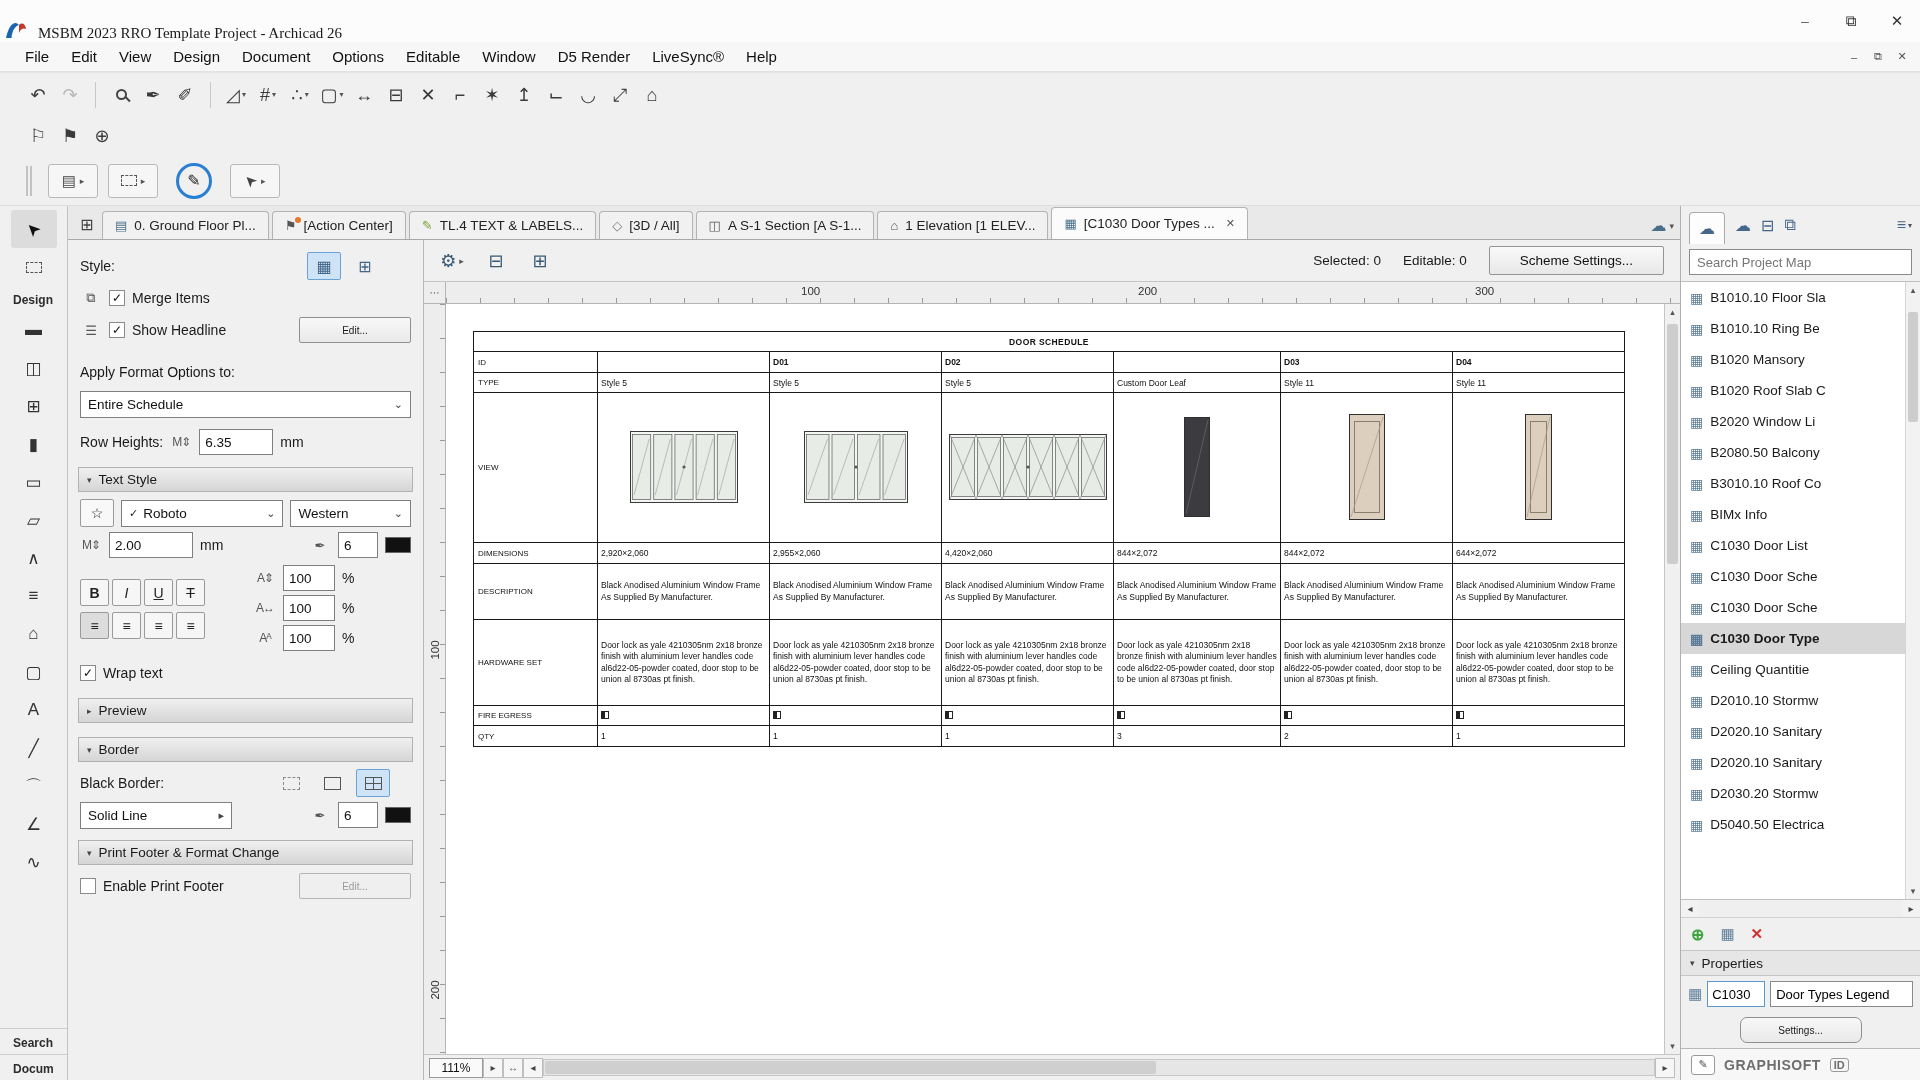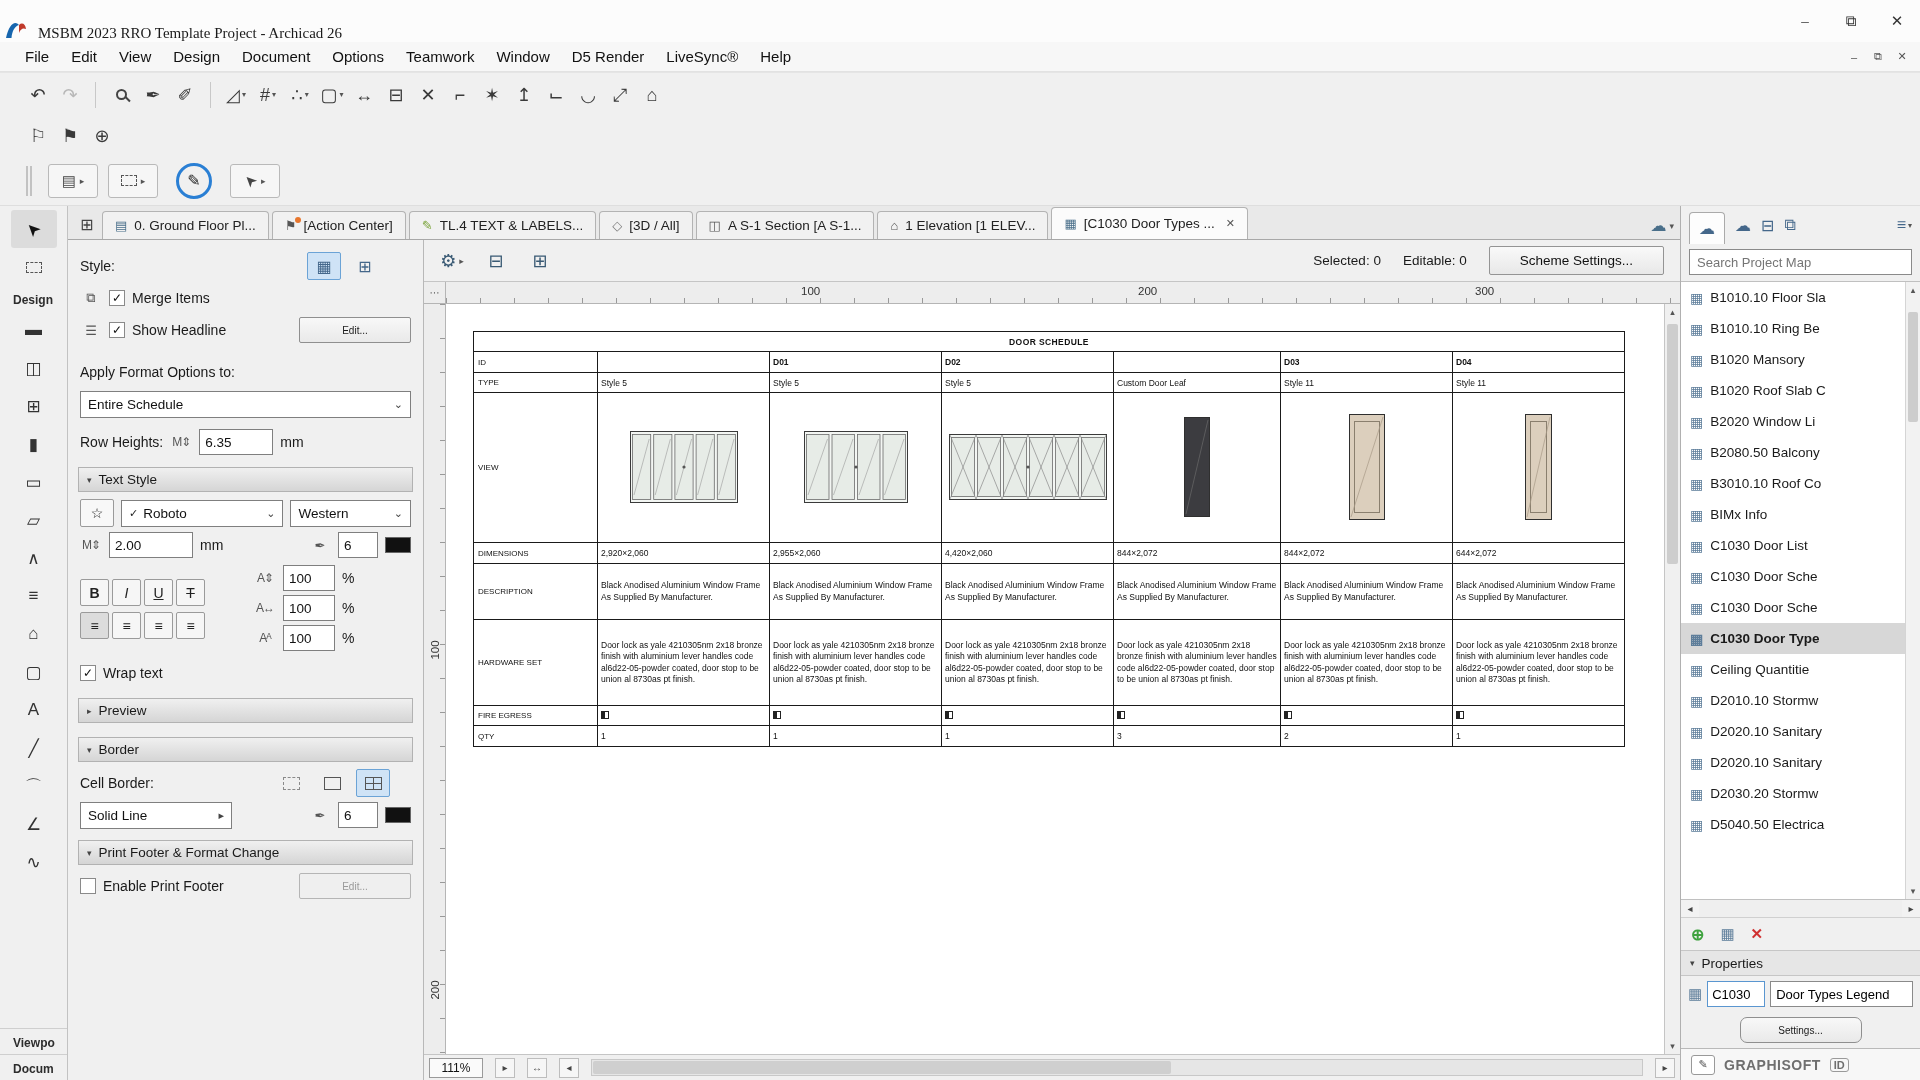--- a/index.html
+++ b/index.html
@@ -126,21 +126,21 @@
   .canvas-row { flex:1; display:flex; min-height:0; }
   .vruler { width:22px; flex:none; background:#ededed; border-right:1px solid #b5b5b5; position:relative; }
   .vruler::before { content:""; position:absolute; top:0; bottom:0; right:0; width:5px; background:repeating-linear-gradient(180deg,#999 0 1px,transparent 1px 34px); }
   .vlabel { position:absolute; left:1px; font-size:11.5px; color:#333; transform:rotate(-90deg); }
   .canvas { flex:1; background:#fff; position:relative; overflow:hidden; }
   .vscroll { width:16px; flex:none; background:#f0f0f0; border-left:1px solid #c5c5c5; position:relative; }
   .vs-arrow { position:absolute; left:0; right:0; height:16px; display:flex; align-items:center; justify-content:center; font-size:9px; color:#555; }
   .vs-arrow.up { top:0; } .vs-arrow.down { bottom:0; }
   .vs-thumb { position:absolute; left:2px; right:2px; top:20px; height:240px; background:#cdcdcd; border-radius:2px; }
 
-  .content-bottom { height:26px; flex:none; background:#f0f0f0; border-top:1px solid #c5c5c5; display:flex; align-items:center; gap:12px; padding:0 5px; }
+  .content-bottom { height:26px; flex:none; background:#f0f0f0; border-top:1px solid #c5c5c5; display:flex; align-items:center; gap:0; padding:0 5px; }
   .zoom-box { min-width:54px; height:20px; border:1px solid #9a9a9a; background:#fafafa; display:flex; align-items:center; justify-content:center; font-size:12px; color:#111; }
   .cb-btn { width:20px; height:20px; display:flex; align-items:center; justify-content:center; font-size:10px; color:#444; border:1px solid #bdbdbd; background:#f6f6f6; }
   .hscroll-track { flex:1; height:17px; background:#e6e6e6; border:1px solid #c8c8c8; position:relative; }
   .hscroll-thumb { position:absolute; left:1px; top:1px; bottom:1px; width:55%; background:#cfcfcf; border-radius:2px; }
 
   
   .schedule { position:absolute; left:27px; top:27px; border-collapse:collapse; table-layout:fixed; background:#fff; }
   .schedule td { border:1px solid #1a1a1a; font-size:8.5px; color:#111; padding:1px 3px; overflow:hidden; vertical-align:middle; }
   .schedule .lbl { font-size:8px; padding-left:4px; }
   .title-cell { text-align:center; font-weight:bold; font-size:9.5px; letter-spacing:0.4px; }
@@ -212,21 +212,21 @@
   </div>
 
   <div class="menubar">
     <div class="menu-items">
         <span class="menu-item">File</span>
         <span class="menu-item">Edit</span>
         <span class="menu-item">View</span>
         <span class="menu-item">Design</span>
         <span class="menu-item">Document</span>
         <span class="menu-item">Options</span>
-        <span class="menu-item">Teamwork</span>
+        <span class="menu-item">Editable</span>
         <span class="menu-item">Window</span>
         <span class="menu-item">D5 Render</span>
         <span class="menu-item">LiveSync®</span>
         <span class="menu-item">Help</span>
       </div>
     <span class="flex-sp"></span>
     <span class="doc-ctls">
       <span class="doc-ctl">–</span>
       <span class="doc-ctl">⧉</span>
       <span class="doc-ctl">✕</span>
@@ -381,21 +381,21 @@
           <span class="tool">
             <span class="g">⌒</span>
           </span>
           <span class="tool">
             <span class="g">∠</span>
           </span>
           <span class="tool">
             <span class="g">∿</span>
           </span>
         </div>
-      <div class="tbx-label bordered tbx-bottom">Viewpo</div>
+      <div class="tbx-label bordered tbx-bottom">Search</div>
       <div class="tbx-label bordered">Docum</div>
     </div>
 
     <div class="center">
       <div class="tabbar">
         <span class="tab-nav-icon">⊞</span>
         <div class="tabs">
             <span class="tab">
               <span class="tab-ico" style="color:#4a6f8a">▤</span>
               <span class="tab-label">0. Ground Floor Pl...</span>
@@ -564,21 +564,21 @@
             <span class="tri">▸</span>
             <span>Preview</span>
           </div>
 
           <div class="sec-bar">
             <span class="tri">▾</span>
             <span>Border</span>
           </div>
 
           <div class="sp-row">
-            <span class="sp-label">Cell Border:</span>
+            <span class="sp-label">Black Border:</span>
             <span class="flex-sp"></span>
             <span class="icon-btn">
                 <span class="cb-ico dashed"></span>
               </span>
             <span class="icon-btn">
                 <span class="cb-ico outline"></span>
               </span>
             <span class="icon-btn sel">
                 <span class="cb-ico all"></span>
               </span>

